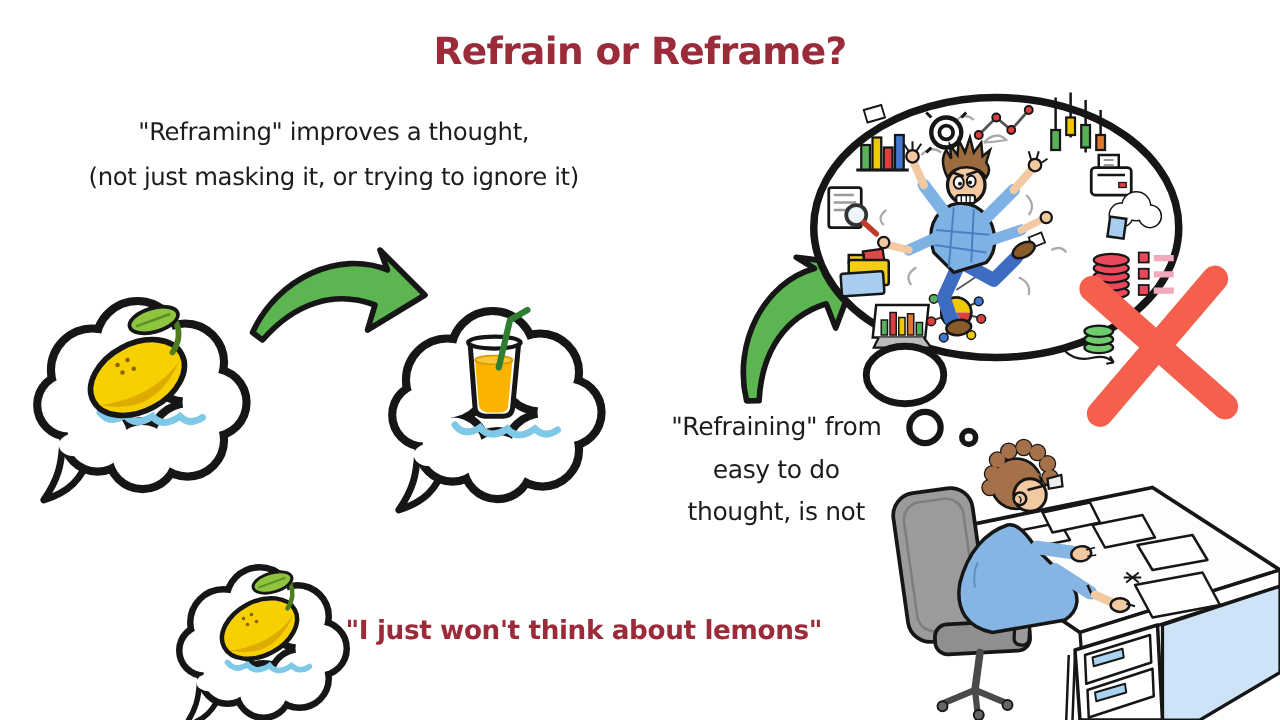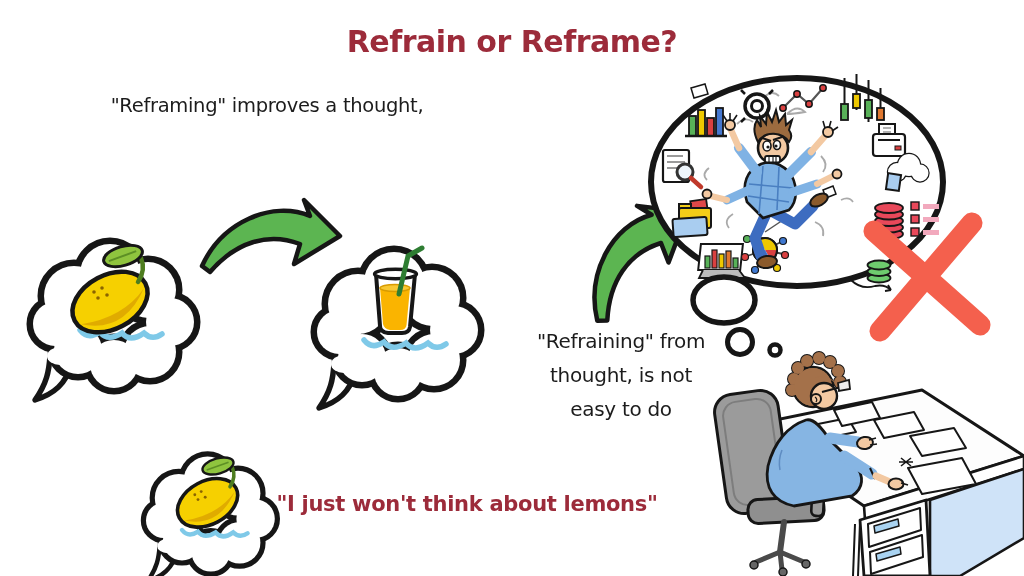--- a/index.html
+++ b/index.html
@@ -68,26 +68,27 @@
 
     <path id="wave" d="M0,6 Q8,16 20,8 Q28,18 42,9 Q50,19 64,9 Q72,17 82,10" stroke="#7fc9e8" stroke-width="5.5" fill="none" stroke-linecap="round"></path>
 
     <path id="swoosh" d="M8,86 C28,42 78,20 116,36 L110,20 L146,56 L100,84 L106,64 C74,52 42,62 16,92 Z" fill="#5cb551" stroke="#161616" stroke-width="4.5" stroke-linejoin="round"></path>
   </svg>
 
   <div class="abs title">Refrain or Reframe?</div>
 
   <div class="abs cap-left">
     <div>"Reframing" improves a thought,</div>
+    <div>(not just masking it, or trying to ignore it)</div>
   </div>
 
   <div class="abs cap-right">
     <div>"Refraining" from</div>
+    <div>easy to do</div>
     <div>thought, is not</div>
-    <div>easy to do</div>
   </div>
 
   <div class="abs quote">"I just won't think about lemons"</div>
 
   <svg class="abs" style="left:22px;top:222px" width="185" height="190" viewBox="0 0 185 190">
     <use href="#cloud"></use>
     <use href="#wave" transform="translate(58,102)"></use>
     <use href="#lemon" transform="translate(88,80)"></use>
   </svg>
 

